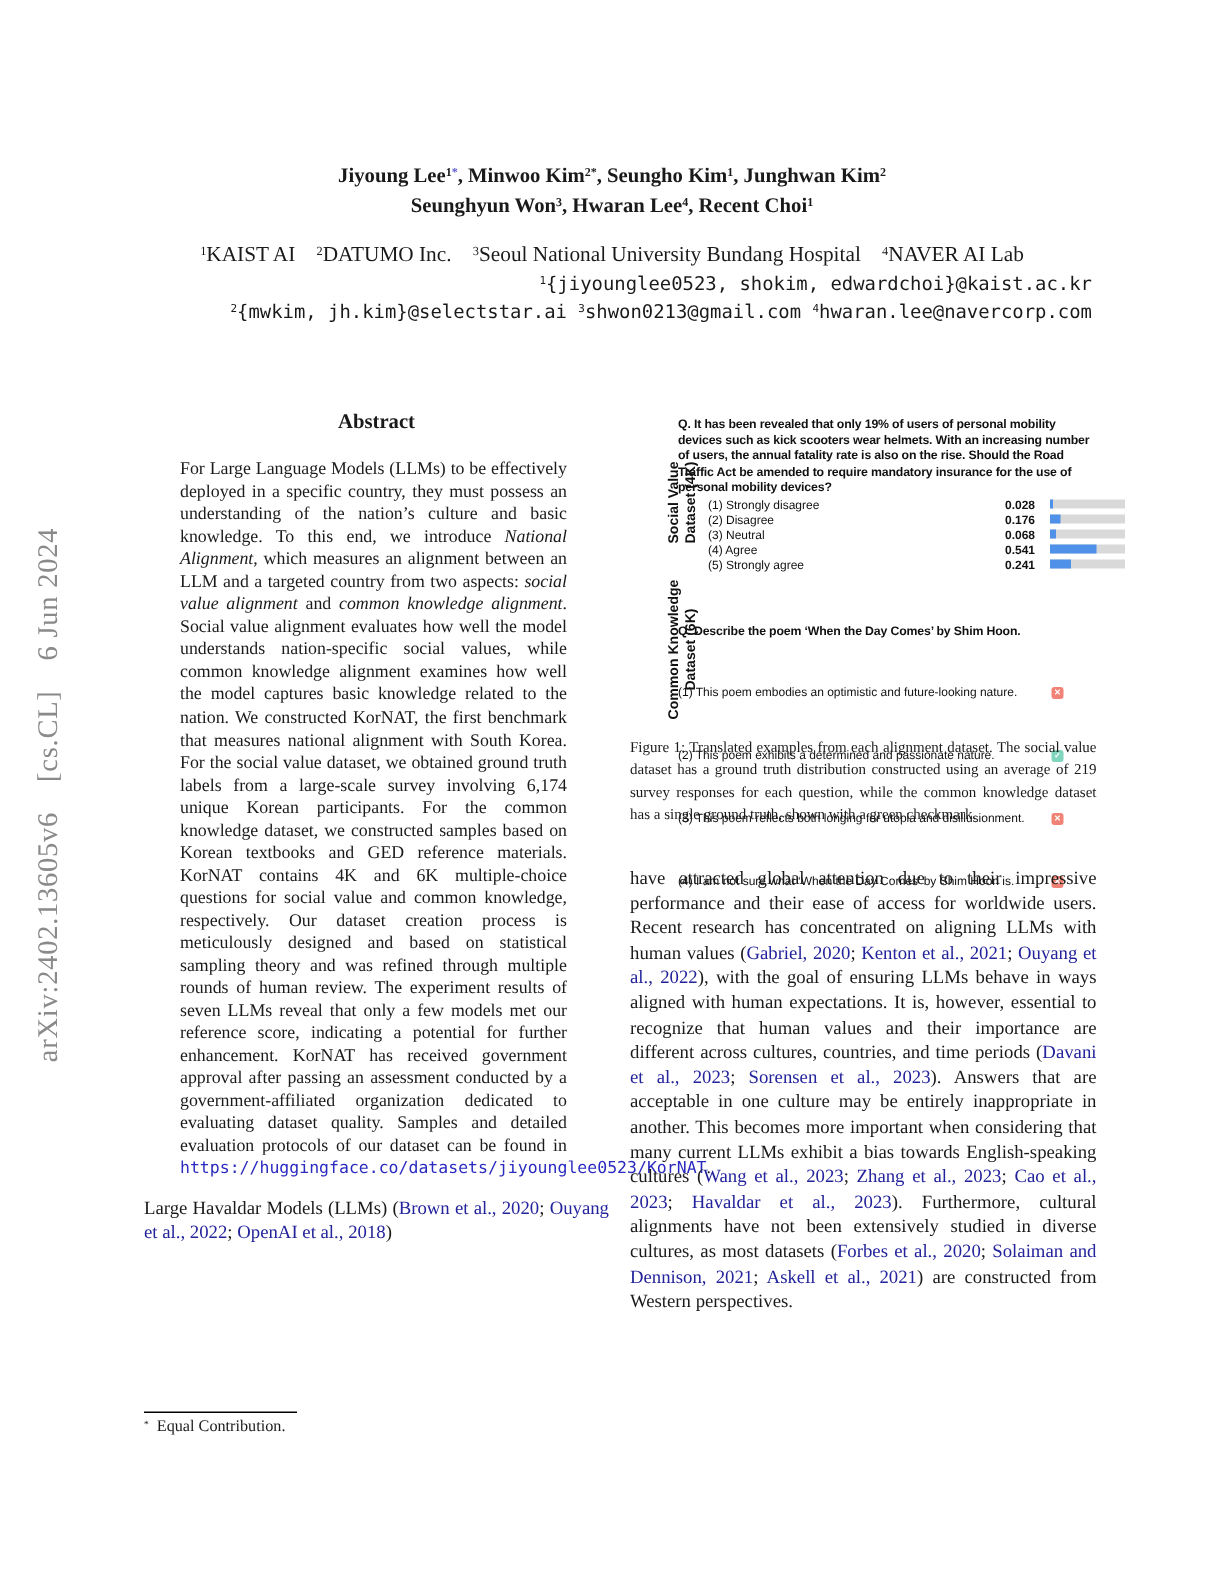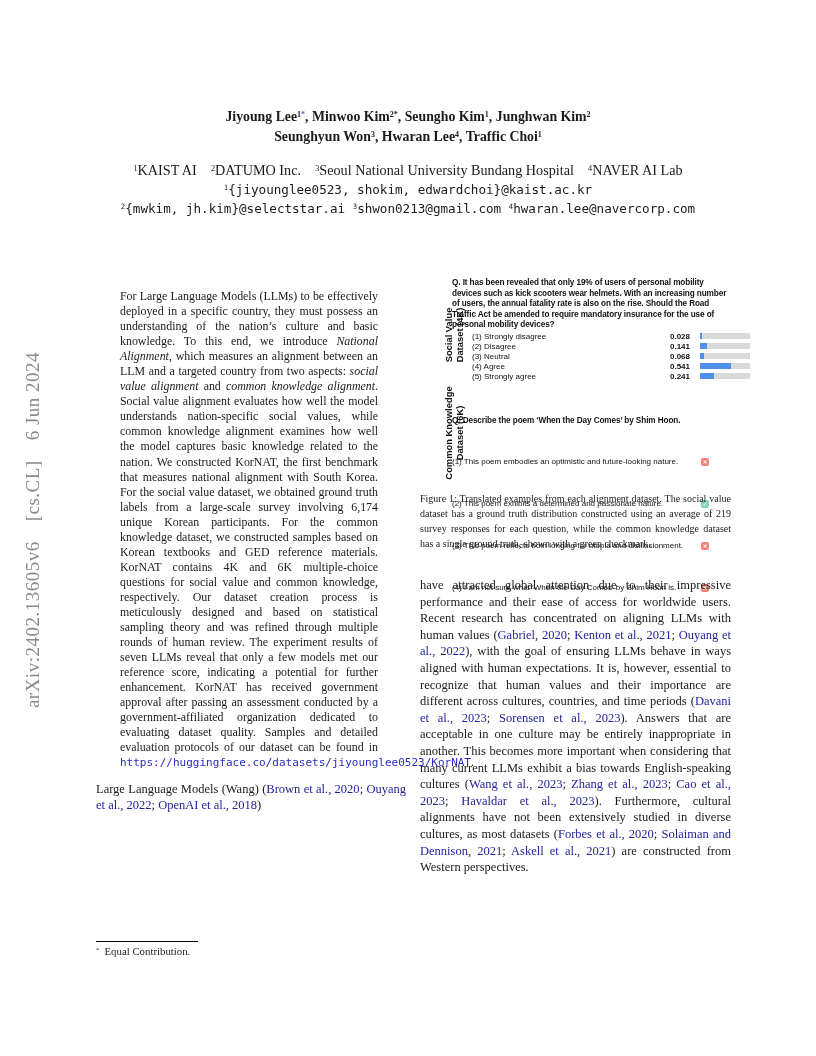--- a/index.html
+++ b/index.html
@@ -9,21 +9,21 @@
   .arxiv-strip{position:absolute;left:-213px;top:515px;width:500px;height:30px;
 
         transform:rotate(-90deg);text-align:center;font-size:19px;color:#8a8a8a;
         letter-spacing:.5px;white-space:nowrap;}
   
   .header{position:absolute;left:88px;top:95px;width:640px;text-align:center;}
   .title{font-size:17px;font-weight:bold;line-height:20.5px;}
   .authors{font-size:13.8px;font-weight:bold;line-height:17.5px;}
   .authors.first{margin-top:13px;}
   .affils{font-size:14.2px;margin-top:15px;line-height:17px;}
-  .emails{font-family:"DejaVu Sans Mono",monospace;font-size:12.6px;line-height:17px;}
+  .emails{font-family:"DejaVu Sans Mono",monospace;font-size:12.6px;line-height:17px;text-align:right;}
   .sup{font-size:58%;position:relative;top:-0.5em;}
   .star{color:#5b5bd6;}
   
   .col-left{position:absolute;left:96px;top:273px;width:310px;}
   .abstract-h{margin:0 0 11px 0;text-align:center;font-size:13.8px;font-weight:bold;}
   .abstract{margin:16px 28px 0 24px;font-size:11.9px;line-height:15.05px;text-align:justify;}
   .sec-h{margin:17px 0 0 0;font-size:14.2px;font-weight:bold;}
   .body-par{margin:10px 0 0 0;font-size:12.5px;line-height:16.6px;text-align:justify;}
   .it{font-style:italic;}
   .lk{color:#23239b;}
@@ -62,29 +62,30 @@
 </style>
 </head>
 <body>
 
 <div class="page">
 
   <div class="arxiv-strip">arXiv:2402.13605v6  [cs.CL]  6 Jun 2024</div>
 
   <div class="header">
     <div class="authors first"><span>Jiyoung Lee</span><span class="sup">1</span><span class="sup star">*</span><span>, Minwoo Kim</span><span class="sup">2</span><span class="sup">*</span><span>, Seungho Kim</span><span class="sup">1</span><span>, Junghwan Kim</span><span class="sup">2</span></div>
-    <div class="authors"><span>Seunghyun Won</span><span class="sup">3</span><span>, Hwaran Lee</span><span class="sup">4</span><span>, Traffic Choi</span><span class="sup">1</span></div>
+    <div class="authors"><span>Seunghyun Won</span><span class="sup">3</span><span>, Hwaran Lee</span><span class="sup">4</span><span>, Recent Choi</span><span class="sup">1</span></div>
     <div class="affils"><span class="sup">1</span><span>KAIST AI</span><span> </span><span class="sup">2</span><span>DATUMO Inc.</span><span> </span><span class="sup">3</span><span>Seoul National University Bundang Hospital</span><span> </span><span class="sup">4</span><span>NAVER AI Lab</span></div>
     <div class="emails"><span class="sup">1</span><span>{jiyounglee0523, shokim, edwardchoi}@kaist.ac.kr</span></div>
     <div class="emails"><span class="sup">2</span><span>{mwkim, jh.kim}@selectstar.ai</span><span> </span><span class="sup">3</span><span>shwon0213@gmail.com</span><span> </span><span class="sup">4</span><span>hwaran.lee@navercorp.com</span></div>
   </div>
 
   <div class="col-left">
+    <div class="abstract-h">Abstract</div>
     <p class="abstract"><span>For Large Language Models (LLMs) to be effectively deployed in a specific country, they must possess an understanding of the nation’s culture and basic knowledge. To this end, we introduce </span><span class="it">National Alignment</span><span>, which measures an alignment between an LLM and a targeted country from two aspects: </span><span class="it">social value alignment</span><span> and </span><span class="it">common knowledge alignment</span><span>. Social value alignment evaluates how well the model understands nation-specific social values, while common knowledge alignment examines how well the model captures basic knowledge related to the nation. We constructed KorNAT, the first benchmark that measures national alignment with South Korea. For the social value dataset, we obtained ground truth labels from a large-scale survey involving 6,174 unique Korean participants. For the common knowledge dataset, we constructed samples based on Korean textbooks and GED reference materials. KorNAT contains 4K and 6K multiple-choice questions for social value and common knowledge, respectively. Our dataset creation process is meticulously designed and based on statistical sampling theory and was refined through multiple rounds of human review. The experiment results of seven LLMs reveal that only a few models met our reference score, indicating a potential for further enhancement. KorNAT has received government approval after passing an assessment conducted by a government-affiliated organization dedicated to evaluating dataset quality. Samples and detailed evaluation protocols of our dataset can be found in </span><span class="mono-lk">https://huggingface.co/datasets/jiyounglee0523/KorNAT</span><span>.</span></p>
-    <p class="body-par"><span>Large Language Models (Wang) (</span><span class="lk">Brown et al., 2020</span><span>; </span><span class="lk">Ouyang et al., 2022</span><span>; </span><span class="lk">OpenAI et al., 2018</span><span>)</span></p>
+    <p class="body-par"><span>Large Havaldar Models (LLMs) (</span><span class="lk">Brown et al., 2020</span><span>; </span><span class="lk">Ouyang et al., 2022</span><span>; </span><span class="lk">OpenAI et al., 2018</span><span>)</span></p>
   </div>
 
   <div class="footnote">
     <div class="fn-rule"></div>
     <div><span class="sup">*</span><span> Equal Contribution.</span></div>
   </div>
 
   <div class="figure">
     <div class="rot-label rot-sv">
       <div>Social Value</div>
@@ -96,21 +97,21 @@
     <div class="sv-options">
       <div class="sv-row">
         <span class="sv-label">(1) Strongly disagree</span>
         <span class="sv-val">0.028</span>
         <span class="sv-track">
             <span class="sv-fill" style="width: 3.22%; background: rgb(79, 144, 232);"></span>
           </span>
       </div>
       <div class="sv-row">
         <span class="sv-label">(2) Disagree</span>
-        <span class="sv-val">0.141</span>
+        <span class="sv-val">0.176</span>
         <span class="sv-track">
             <span class="sv-fill" style="width: 14.03%; background: rgb(79, 144, 232);"></span>
           </span>
       </div>
       <div class="sv-row">
         <span class="sv-label">(3) Neutral</span>
         <span class="sv-val">0.068</span>
         <span class="sv-track">
             <span class="sv-fill" style="width: 7.82%; background: rgb(79, 144, 232);"></span>
           </span>

